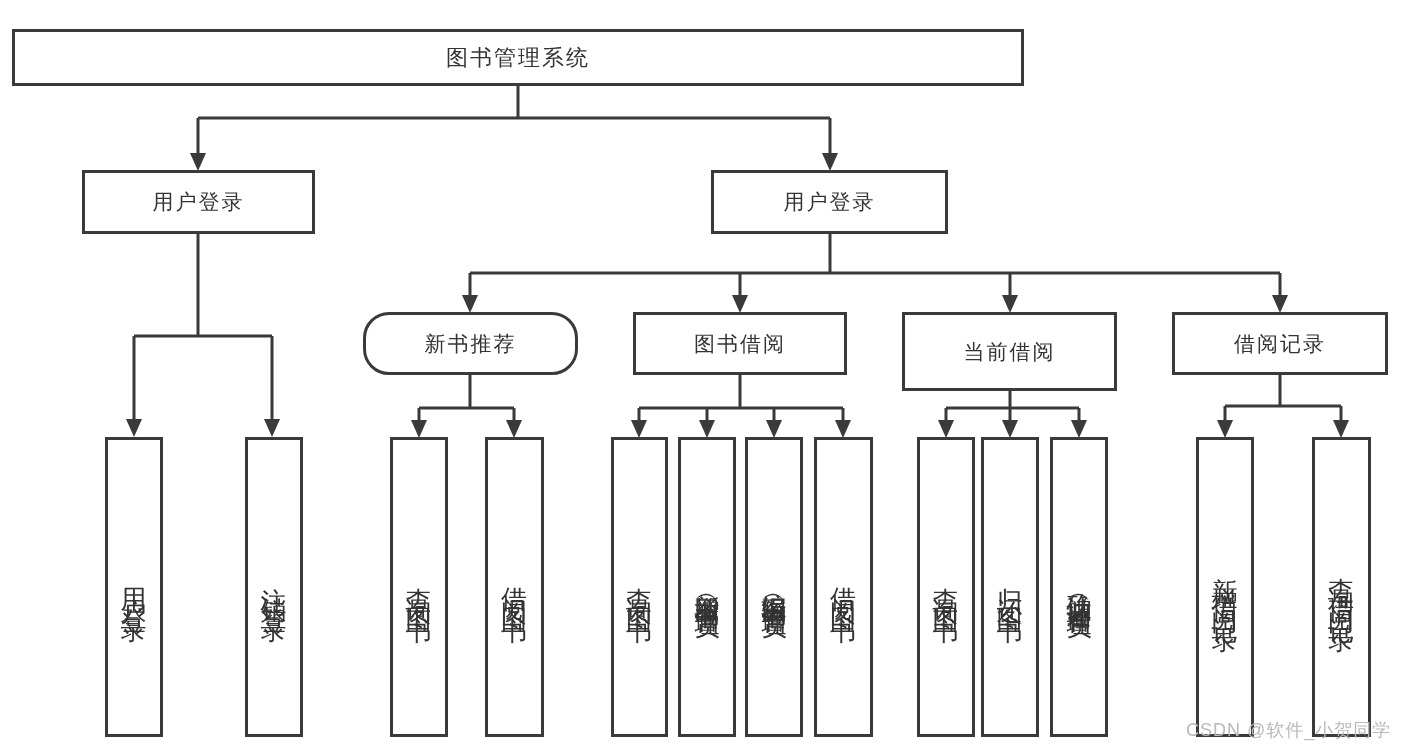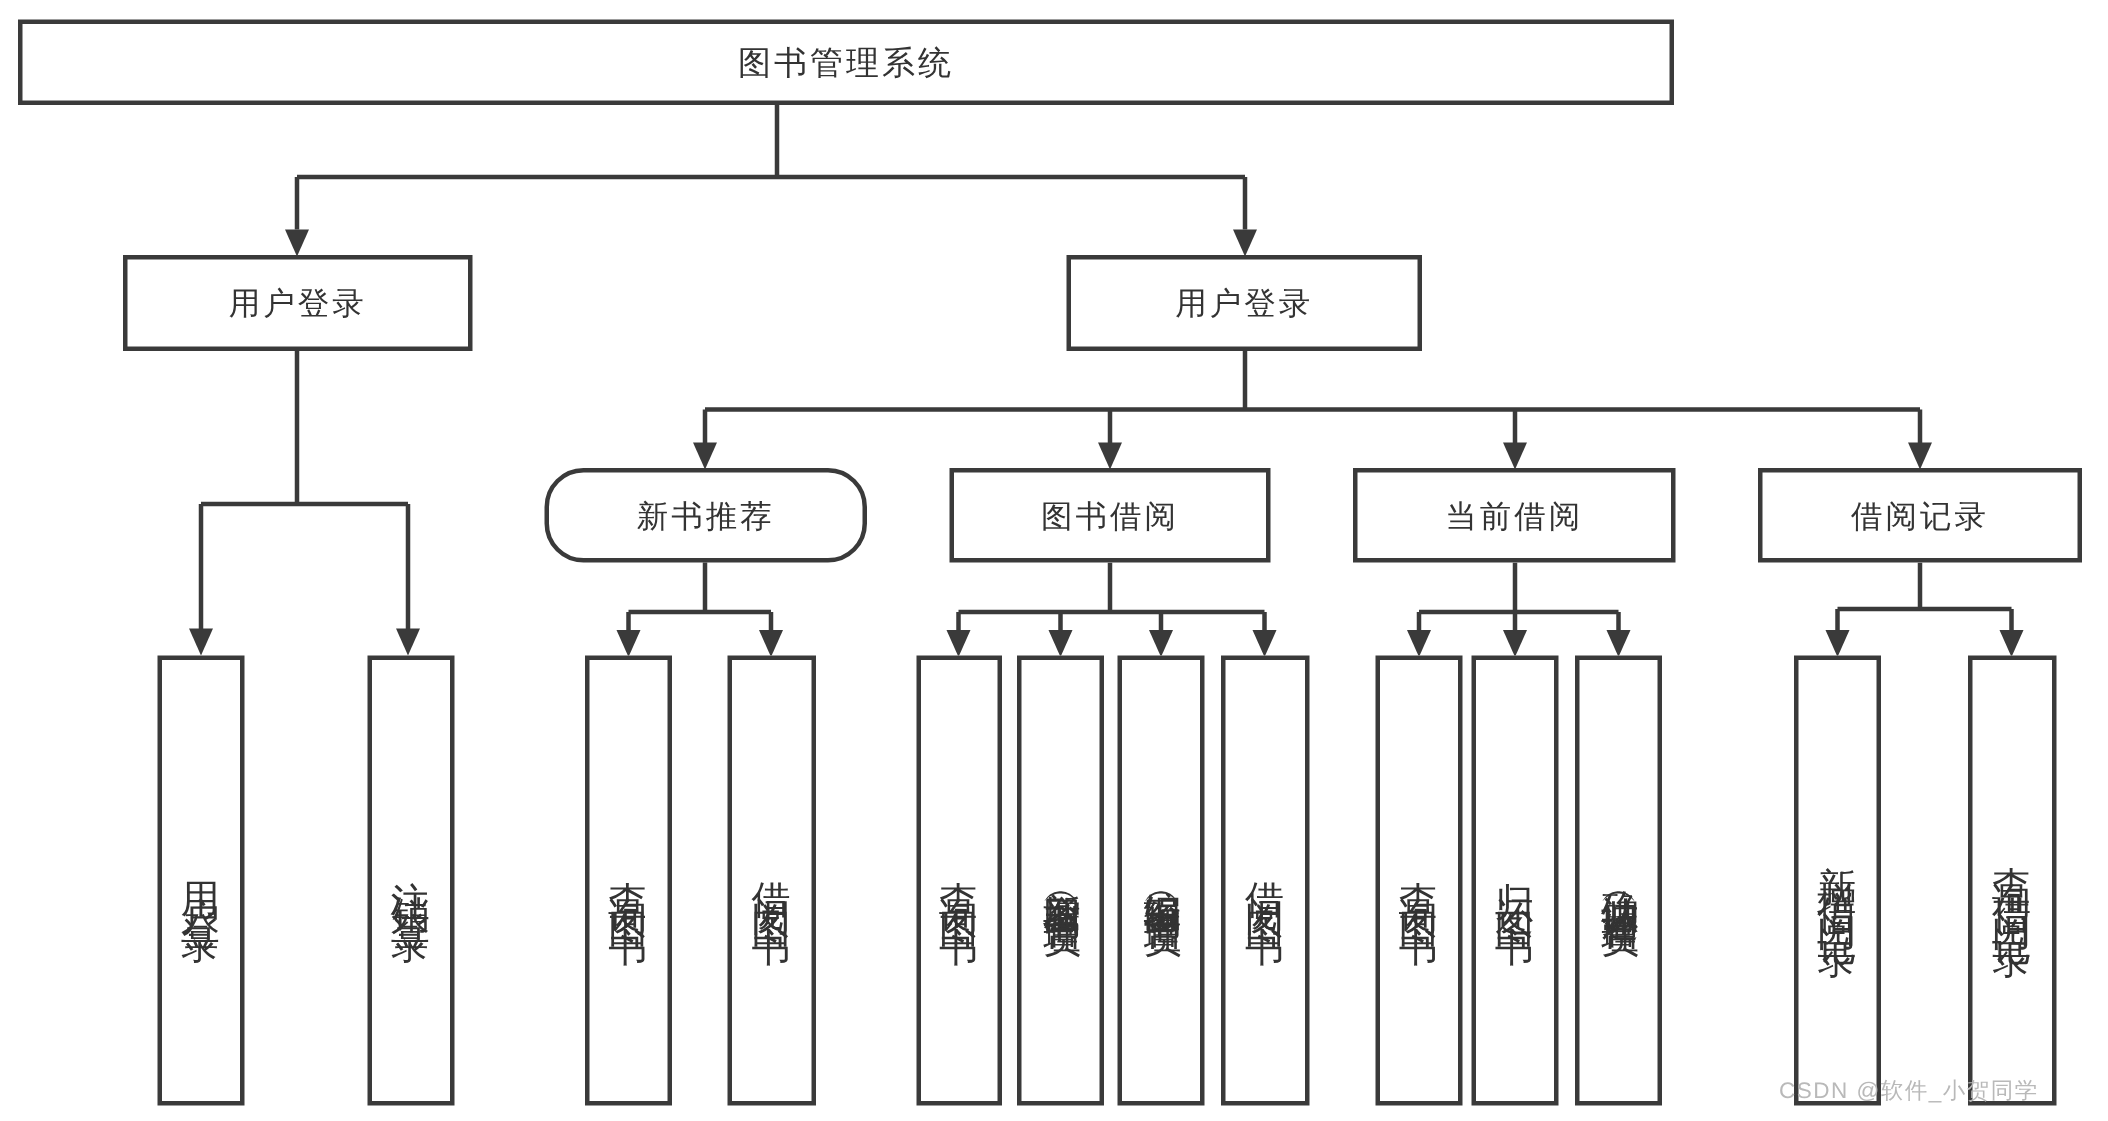--- a/index.html
+++ b/index.html
@@ -49,21 +49,21 @@
     line-height: 1;
   }
   .v-box.tight span {
     font-size: 25px;
     letter-spacing: 3px;
   }
   #watermark {
     position: absolute;
     left: 1186px;
     top: 718px;
-    font-size: 15px;
+    font-size: 18px;
     color: #b9b9b9;
     letter-spacing: 1px;
     white-space: nowrap;
     z-index: 5;
   }
 </style>
 </head>
 <body>
 
 <div id="stage">
@@ -94,38 +94,38 @@
       <polygon points="766,420 782,420 774,438"></polygon>
       <polygon points="835,420 851,420 843,438"></polygon>
       <polygon points="938,420 954,420 946,438"></polygon>
       <polygon points="1002,420 1018,420 1010,438"></polygon>
       <polygon points="1071,420 1087,420 1079,438"></polygon>
       <polygon points="1217,420 1233,420 1225,438"></polygon>
       <polygon points="1333,420 1349,420 1341,438"></polygon>
     </g>
   </svg>
 
-  <div class="box h-box root-box" style="left:12px; top:13px; width:1104px; height:57px;">
+  <div class="box h-box root-box" style="left:12px; top:29px; width:1012px; height:57px;">
     <span>图书管理系统</span>
   </div>
 
   <div class="box h-box" style="left:82px; top:170px; width:233px; height:64px;">
     <span>用户登录</span>
   </div>
   <div class="box h-box" style="left:711px; top:170px; width:237px; height:64px;">
     <span>用户登录</span>
   </div>
 
   <div class="box h-box" style="left:363px; top:312px; width:215px; height:63px;border-radius:26px;">
     <span>新书推荐</span>
   </div>
   <div class="box h-box" style="left:633px; top:312px; width:214px; height:63px;">
     <span>图书借阅</span>
   </div>
-  <div class="box h-box" style="left:902px; top:312px; width:215px; height:63px;">
+  <div class="box h-box" style="left:902px; top:312px; width:215px; height:79px;">
     <span>当前借阅</span>
   </div>
   <div class="box h-box" style="left:1172px; top:312px; width:216px; height:63px;">
     <span>借阅记录</span>
   </div>
 
   <div class="box v-box" style="left:105px; top:437px; width:58px; height:300px;">
     <span>用户登录</span>
   </div>
   <div class="box v-box" style="left:245px; top:437px; width:58px; height:300px;">

